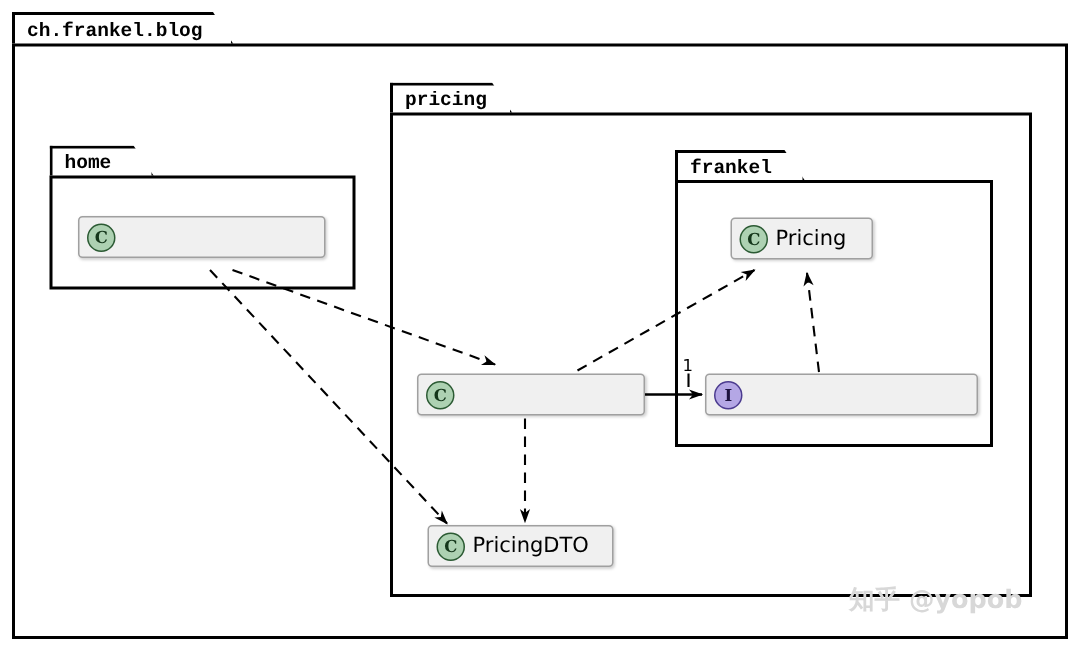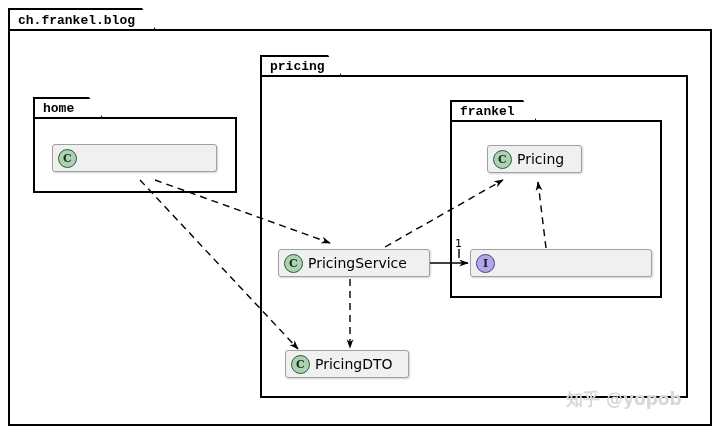--- a/index.html
+++ b/index.html
@@ -187,21 +187,20 @@
   </svg>
 
   <span class="edge-label" style="left:455px; top:237px;">1</span>
 
   <div class="node" style="left:52px; top:144px; width:165px;">
     <span class="node-icon icon-class">C</span>
   </div>
 
   <div class="node" style="left:278px; top:249px; width:152px;">
     <span class="node-icon icon-class">C</span>
-    <span class="node-label">PricingService</span>
   </div>
 
   <div class="node" style="left:285px; top:350px; width:124px;">
     <span class="node-icon icon-class">C</span>
     <span class="node-label">PricingDTO</span>
   </div>
 
   <div class="node" style="left:487px; top:145px; width:95px;">
     <span class="node-icon icon-class">C</span>
     <span class="node-label">Pricing</span>

